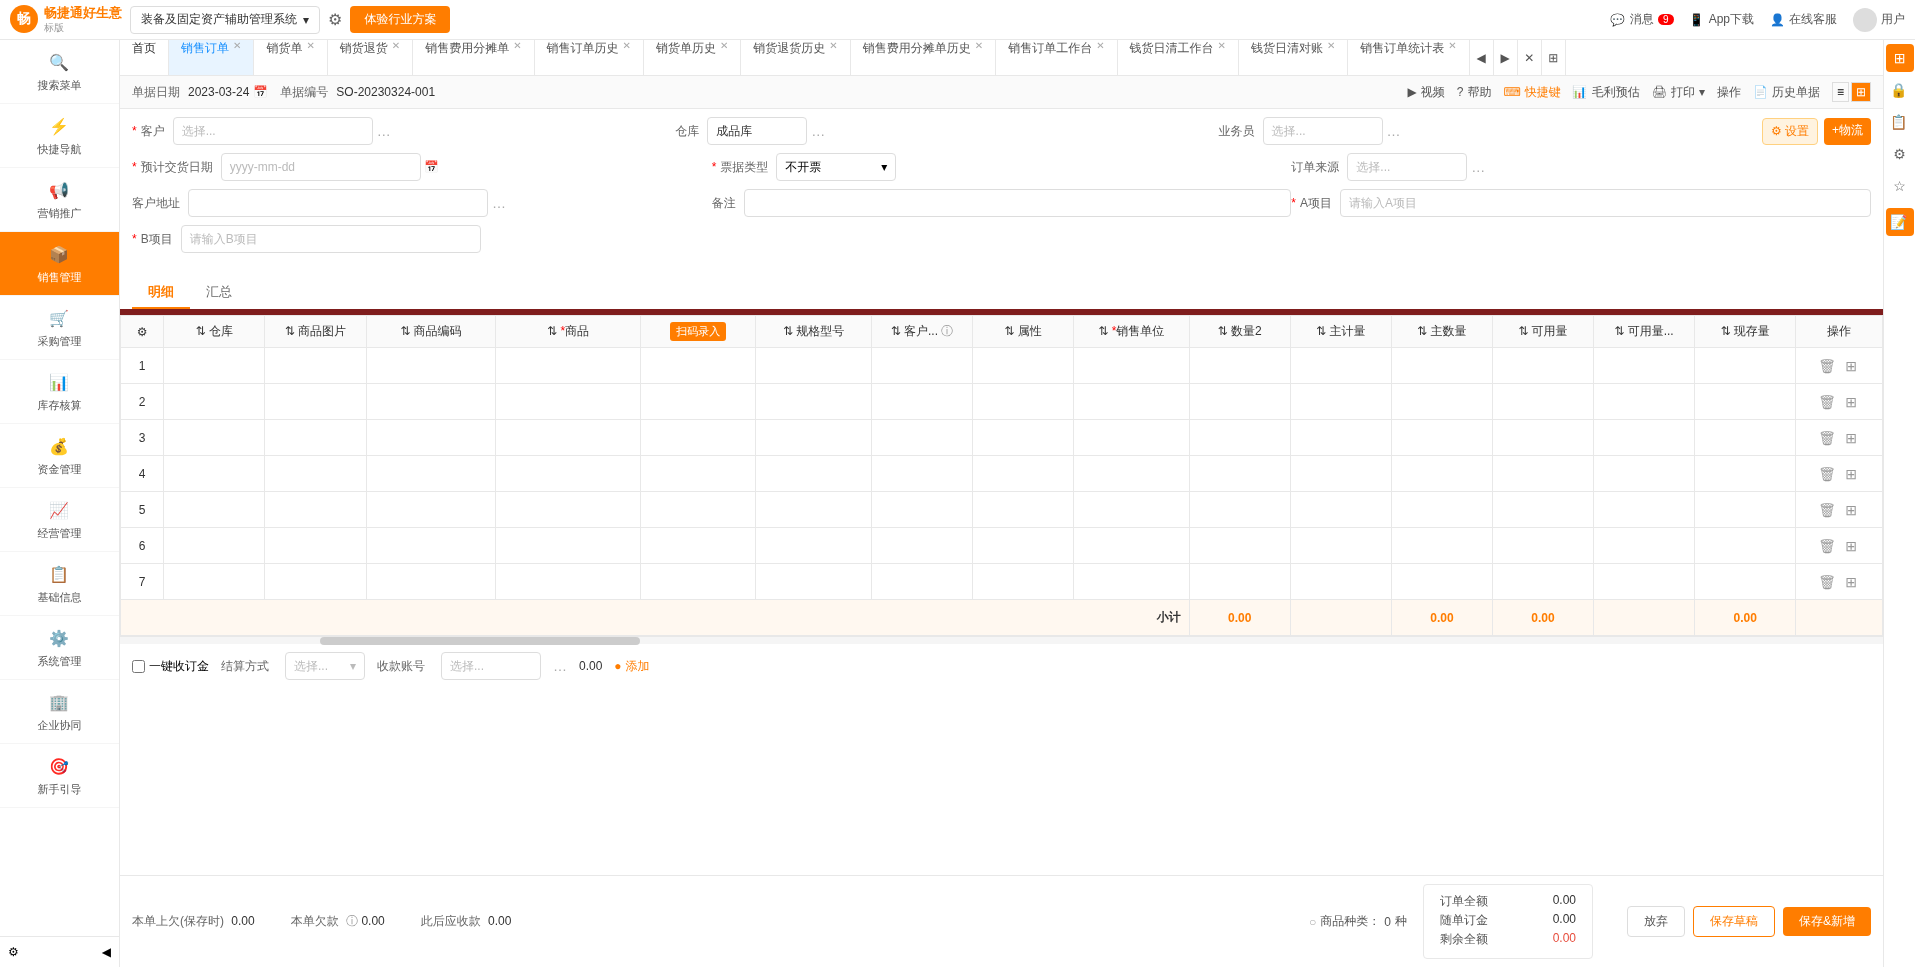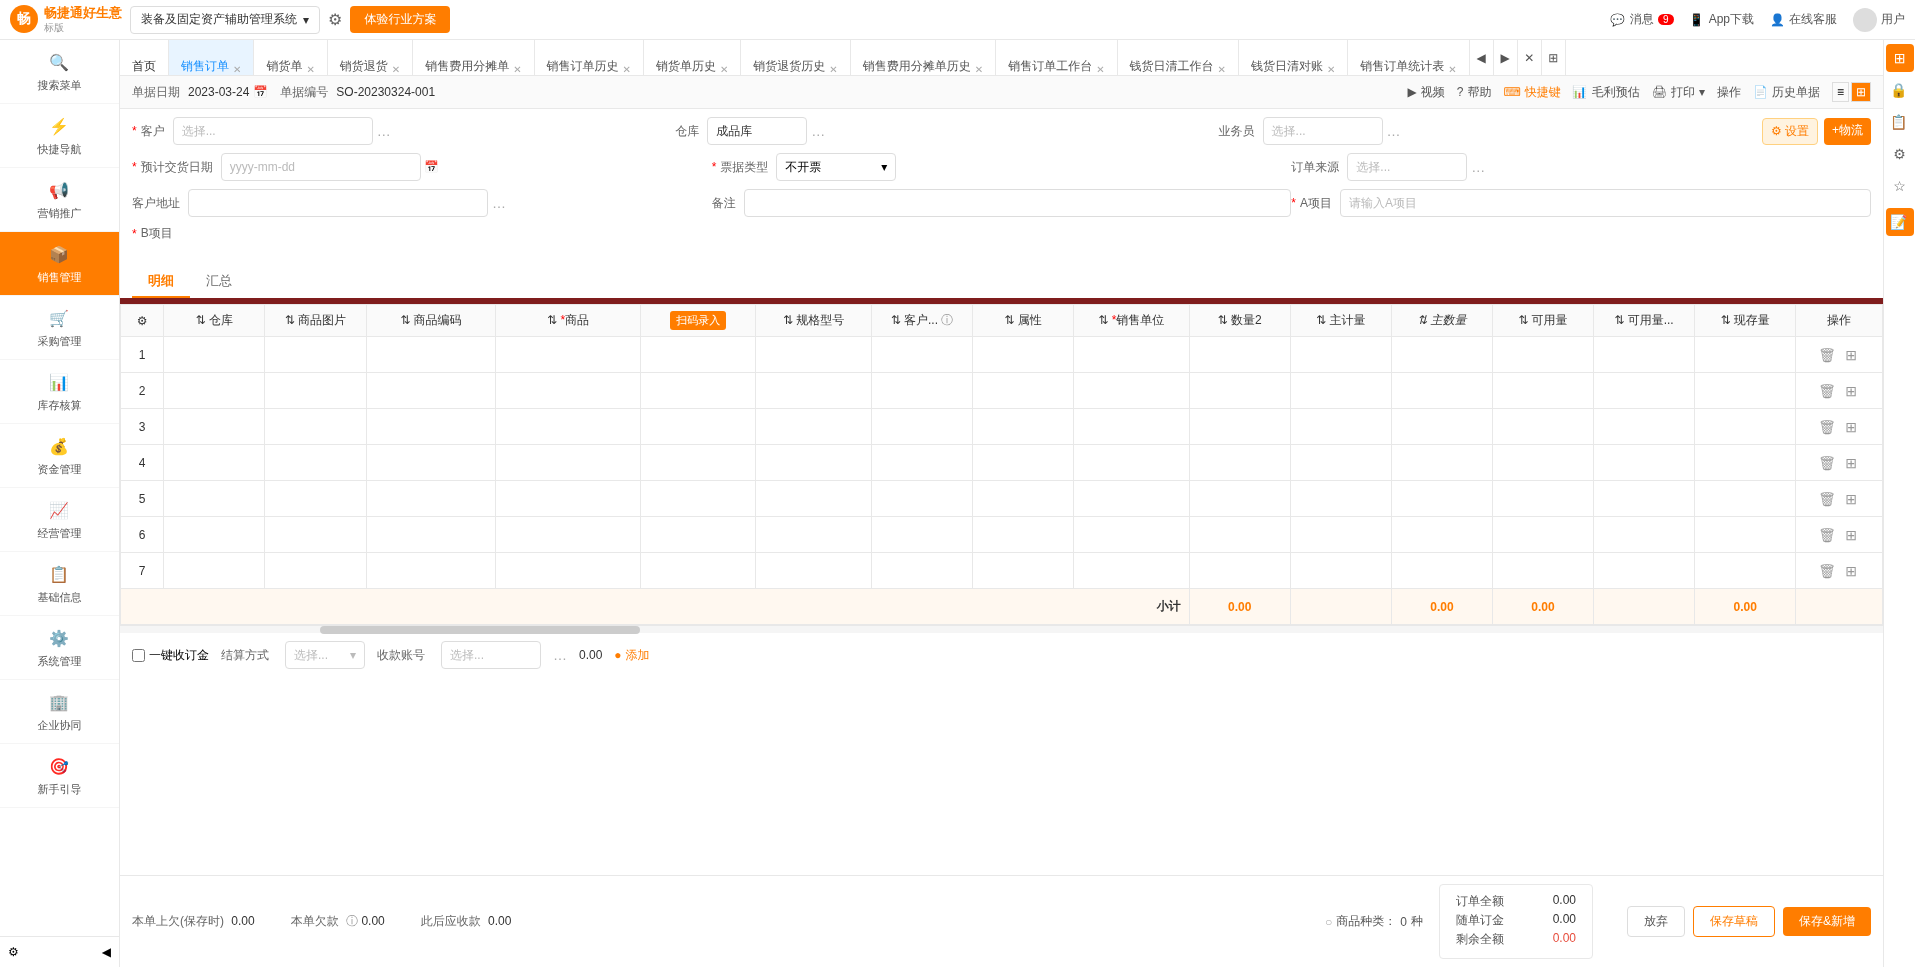--- a/index.html
+++ b/index.html
@@ -142,21 +142,21 @@
       align-items: center;
       height: 36px;
       border-bottom: 1px solid #e8e8e8;
       flex-shrink: 0;
       overflow: hidden;
     }
     .tab-item {
       padding: 0 12px;
       height: 100%;
       display: flex;
-      align-items: flex-end;
+      align-items: flex-start;
       gap: 4px;
       cursor: pointer;
       border-right: 1px solid #e8e8e8;
       white-space: nowrap;
       font-size: 12px;
       color: #555;
       flex-shrink: 0;
     }
     .tab-item.active { background: #e8f4ff; color: #1890ff; }
     .tab-item.home { background: #fff; color: #333; }
@@ -405,21 +405,21 @@
     }
     .order-summary-panel {
       background: #fff;
       padding: 8px 16px;
       border: 1px solid #e8e8e8;
       border-radius: 4px;
     }
     .order-summary-row {
       display: flex;
       justify-content: space-between;
-      gap: 12px;
+      gap: 28px;
       font-size: 12px;
       color: #555;
       margin-bottom: 2px;
     }
     .order-summary-val { color: #333; min-width: 60px; text-align: right; }
     .order-summary-val.red { color: #e74c3c; }
     .btn-discard {
       border: 1px solid #ddd;
       background: #fff;
       border-radius: 4px;
@@ -744,20 +744,23 @@
             <div class="form-input" style="min-width:150px;flex:1;color:#bbb;display:flex;align-items:center;">
               <span>请输入A项目</span>
             </div>
           </div>
         </div>
 
         <div class="form-row">
           <div class="form-cell">
             <span class="field-required">*</span>
             <span class="field-label">B项目</span>
+            <div class="form-input form-input-wide" style="min-width:300px;color:#bbb;display:flex;align-items:center;">
+              <span>请输入B项目</span>
+            </div>
           </div>
         </div>
       </div>
 
       <div class="detail-tabs">
         <div class="detail-tab active">明细</div>
         <div class="detail-tab">汇总</div>
       </div>
 
       <div class="data-table-container">
@@ -794,21 +797,21 @@
               </th>
               <th style="width:80px;">
                 <span>⇅</span> <span class="th-required">*</span><span>销售单位</span>
               </th>
               <th style="width:70px;">
                 <span>⇅</span> <span>数量2</span>
               </th>
               <th style="width:70px;">
                 <span>⇅</span> <span>主计量</span>
               </th>
-              <th style="width:70px;font-style:italic;">
+              <th style="width:70px;">
                 <span>⇅</span> <span>主数量</span>
               </th>
               <th style="width:70px;">
                 <span>⇅</span> <span>可用量</span>
               </th>
               <th style="width:70px;">
                 <span>⇅</span> <span>可用量...</span>
               </th>
               <th style="width:70px;">
                 <span>⇅</span> <span>现存量</span>

